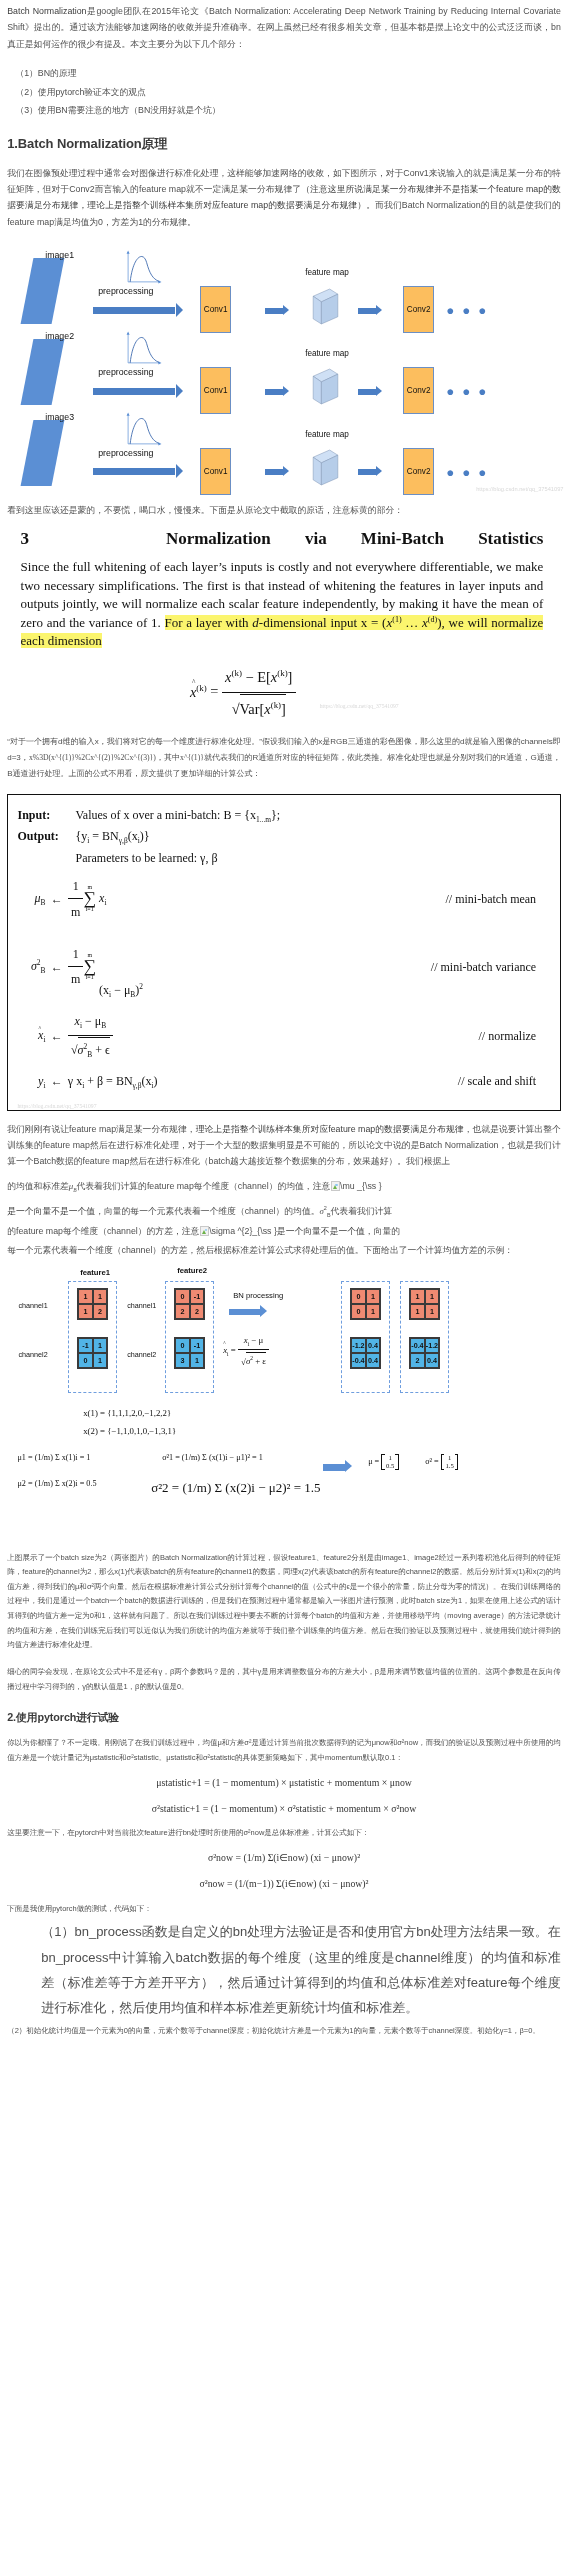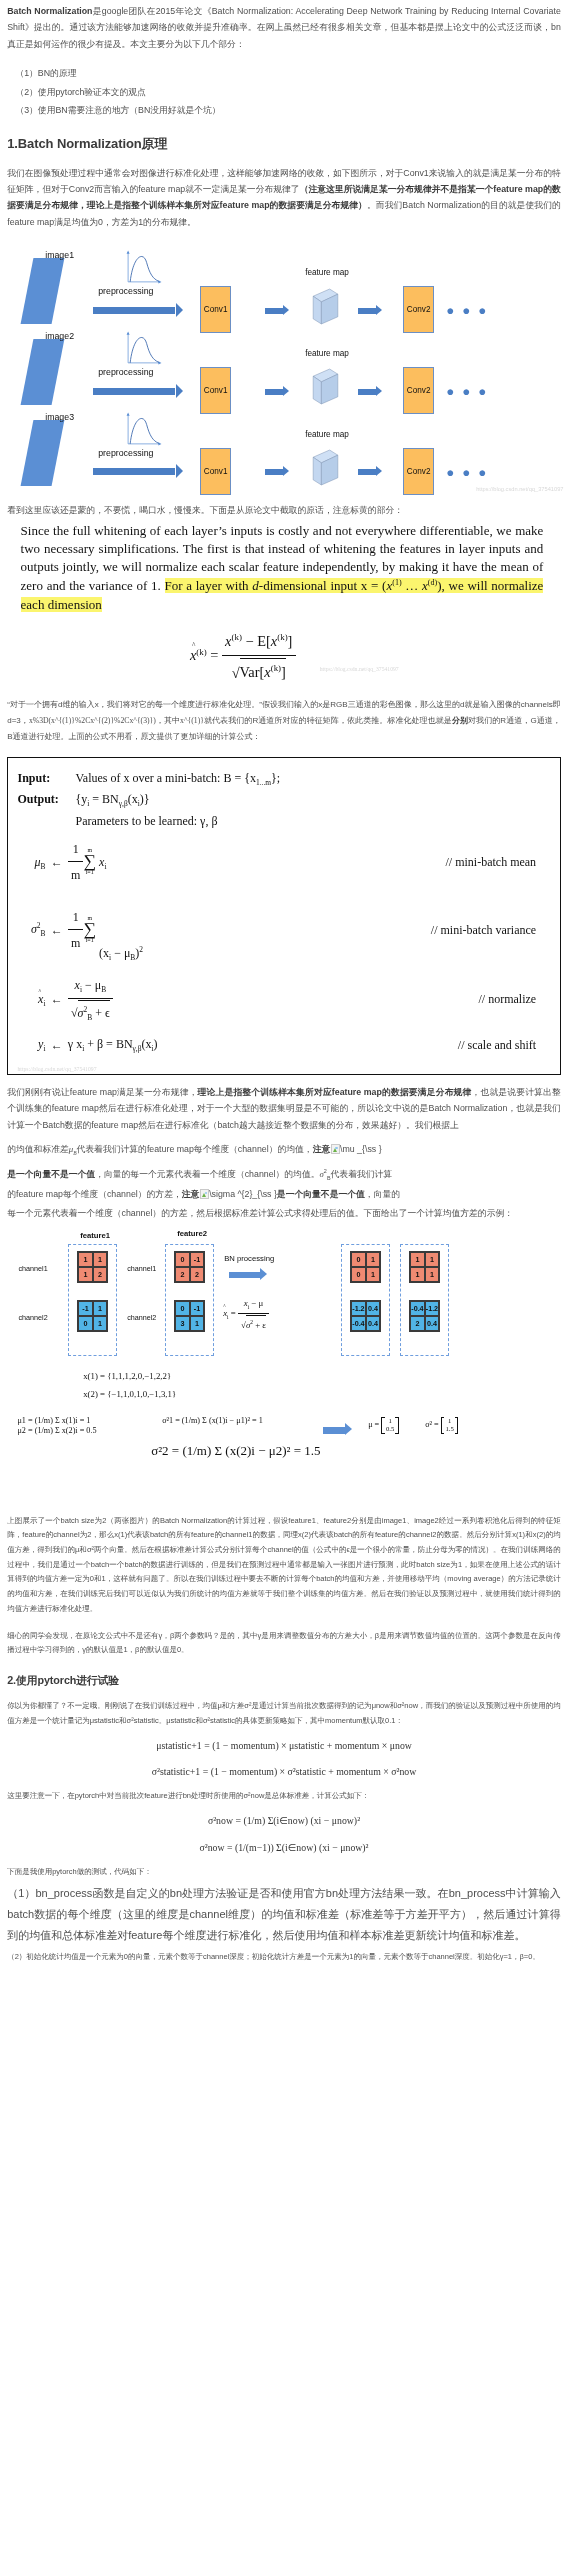--- a/index.html
+++ b/index.html
@@ -8,21 +8,21 @@
     width: 568px;
     background: #ffffff;
     font-family: "Liberation Sans", "DejaVu Sans", sans-serif;
     color: #4d4d4d;
     font-size: 8.8px;
     line-height: 1.85;
   }
   .page { width: 568px; padding: 3.1px 7.2px 10.3px 7.2px; }
 
   p.para { margin: 0 0 3.1px 0; text-align: justify; color:#4f4f4f; }
-  p.para b, .bold { font-weight: bold; color:#3c3c3c; }
+  p.para b, .bold { font-weight: normal; color:#3c3c3c; }
   .list-line { margin: 0; padding: 1px 0 1px 8.2px; color:#4f4f4f; }
   .spacer-md { height: 9.3px; }
   .spacer-sm { height: 5.2px; }
 
   h2.section-head {
     font-size: 13px; font-weight: bold; color:#3b3b3b;
     margin: 13.4px 0 8.2px 0; letter-spacing:-0.1px;
   }
 
   
@@ -238,20 +238,24 @@
     <div class="dots" style="left:439px;top:228px;">● ● ●</div>
 
     <div class="watermark" style="left:469px;top:251px;">https://blog.csdn.net/qq_37541097</div>
   </div>
 
   <div class="spacer-md"></div>
 
   <p class="para">看到这里应该还是蒙的，不要慌，喝口水，慢慢来。下面是从原论文中截取的原话，注意标黄的部分：</p>
 
   <div class="paper">
+    <div class="paper-title">
+      <span>3</span>&nbsp;&nbsp;&nbsp;
+      <span>Normalization via Mini-Batch Statistics</span>
+    </div>
 
     <div class="paper-body">
       <span>Since the full whitening of each layer’s inputs is costly and not everywhere differentiable, we make two necessary simplifications. The first is that instead of whitening the features in layer inputs and outputs jointly, we will normalize each scalar feature independently, by making it have the mean of zero and the variance of 1. </span><span class="hl"><span>For a layer with </span><i class="mathit">d</i><span>-dimensional input x = </span>(<i class="mathit">x</i><sup class="sm">(1)</sup>&nbsp;<span>…</span>&nbsp;<i class="mathit">x</i><sup class="sm">(d)</sup>)<span>, we will normalize each dimension</span></span>
     </div>
 
     <div class="eq-center" style="font-size:14.4px;">
       <span style="position:relative;">
         <span style="position:absolute;left:2.1px;top:-6.7px;font-size:7.2px;">^</span>
         <i class="mathit">x</i></span><sup class="sm">(k)</sup>
       <span>=</span>
@@ -390,21 +394,21 @@
       <div>2</div>
       <div>2</div>
     </div>
     <div class="cellgrid blue" style="left:167px;top:75px;width:31px;height:32px;">
       <div>0</div>
       <div>-1</div>
       <div>3</div>
       <div>1</div>
     </div>
 
-    <div class="bnlbl" style="left:217px;top:27px;">BN processing</div>
+    <div class="bnlbl" style="left:226px;top:27px;">BN processing</div>
     <div class="bnarrow" style="left:222px;top:47px;"></div>
     <div class="fml" style="left:216px;top:70px;font-size:8.8px;">
       <span style="position:relative;"><span style="position:absolute;left:0px;top:-5.7px;font-size:5.2px;">^</span><i>x</i></span><sub class="sm">i</sub>
       <span>=</span>
       <span class="frac">
         <span class="num"><i>x</i><sub class="sm">i</sub><span> − μ</span></span>
         <span class="den"><span class="radic"><span>√</span><span class="bar"><i>σ</i><sup class="sm">2</sup><span> + ε</span></span></span></span>
       </span>
     </div>
 
@@ -434,21 +438,21 @@
       <div>-1.2</div>
       <div>2</div>
       <div>0.4</div>
     </div>
 
     <div class="fml" style="left:76px;top:143px;font-size:8.8px;">x(1) = {1,1,1,2,0,−1,2,2}</div>
     <div class="fml" style="left:76px;top:161px;font-size:8.8px;">x(2) = {−1,1,0,1,0,−1,3,1}</div>
 
     <div class="fml" style="left:10.3px;top:188px;font-size:8.2px;">μ1 = (1/m) Σ x(1)i = 1</div>
     <div class="fml" style="left:155px;top:188px;font-size:8.2px;">σ²1 = (1/m) Σ (x(1)i − μ1)² = 1</div>
-    <div class="fml" style="left:10.3px;top:198px;font-size:8.2px;">μ2 = (1/m) Σ x(2)i = 0.5</div>
+    <div class="fml" style="left:10.3px;top:214px;font-size:8.2px;">μ2 = (1/m) Σ x(2)i = 0.5</div>
     <div class="fml" style="left:144px;top:214px;font-size:13px;">σ²2 = (1/m) Σ (x(2)i − μ2)² = 1.5</div>
 
     <div class="bnarrow" style="left:316px;top:202px;width:21.6px;height:7.2px;"></div>
 
     <div class="fml" style="left:361px;top:192px;font-size:8.2px;">
       <span>μ =</span>
       <span class="mtx">
         <span>1</span>
         <span>0.5</span>
       </span>
@@ -477,17 +481,17 @@
 
   <p class="para" style="font-size:7.5px;line-height:1.95;">这里要注意一下，在pytorch中对当前批次feature进行bn处理时所使用的σ²now是总体标准差，计算公式如下：</p>
 
   <div class="eqline">σ²now = (1/m) Σ(i∈now) (xi − μnow)²</div>
 
 
   <div class="eqline">σ²now = (1/(m−1)) Σ(i∈now) (xi − μnow)²</div>
 
   <p class="para" style="font-size:7.5px;line-height:1.95;">下面是我使用pytorch做的测试，代码如下：</p>
 
-  <p class="para" style="font-size:11px;line-height:1.95;">（1）bn_process函数是自定义的bn处理方法验证是否和使用官方bn处理方法结果一致。在bn_process中计算输入batch数据的每个维度（这里的维度是channel维度）的均值和标准差（标准差等于方差开平方），然后通过计算得到的均值和总体标准差对feature每个维度进行标准化，然后使用均值和样本标准差更新统计均值和标准差。</p>
+  <p class="para" style="font-size:13px;line-height:1.95;margin-left:34px;">（1）bn_process函数是自定义的bn处理方法验证是否和使用官方bn处理方法结果一致。在bn_process中计算输入batch数据的每个维度（这里的维度是channel维度）的均值和标准差（标准差等于方差开平方），然后通过计算得到的均值和总体标准差对feature每个维度进行标准化，然后使用均值和样本标准差更新统计均值和标准差。</p>
   <p class="para" style="font-size:7.5px;line-height:1.95;">（2）初始化统计均值是一个元素为0的向量，元素个数等于channel深度；初始化统计方差是一个元素为1的向量，元素个数等于channel深度。初始化γ=1，β=0。</p>
 
 </div>
 
 
 </body></html>

